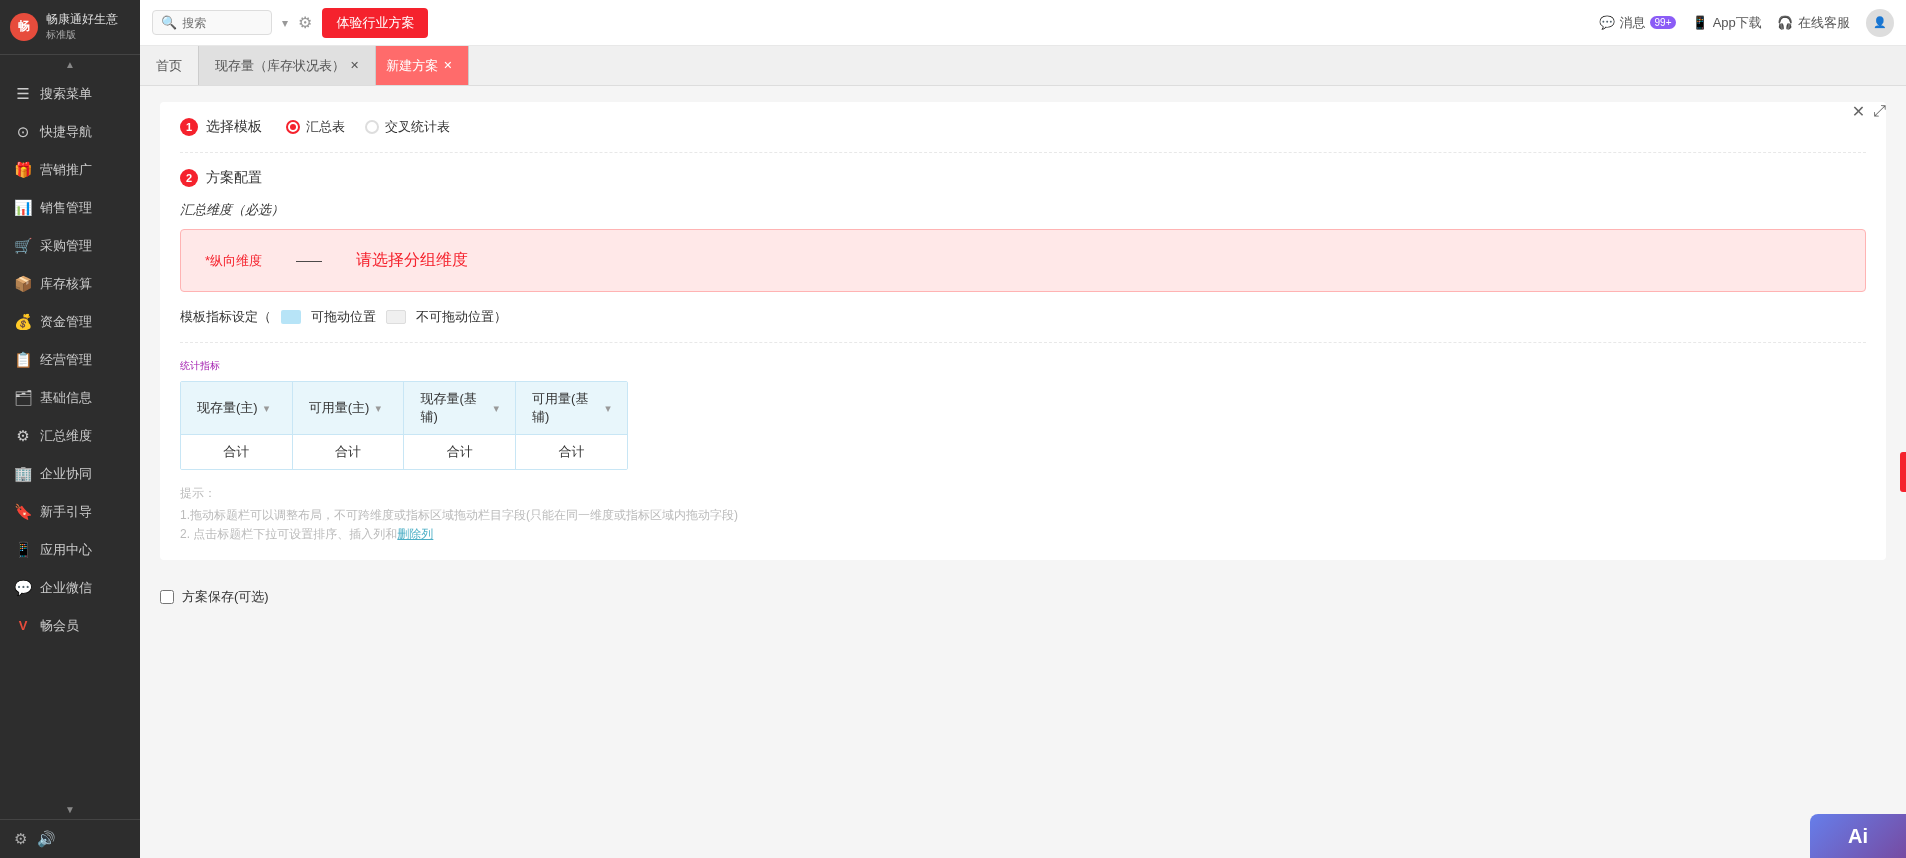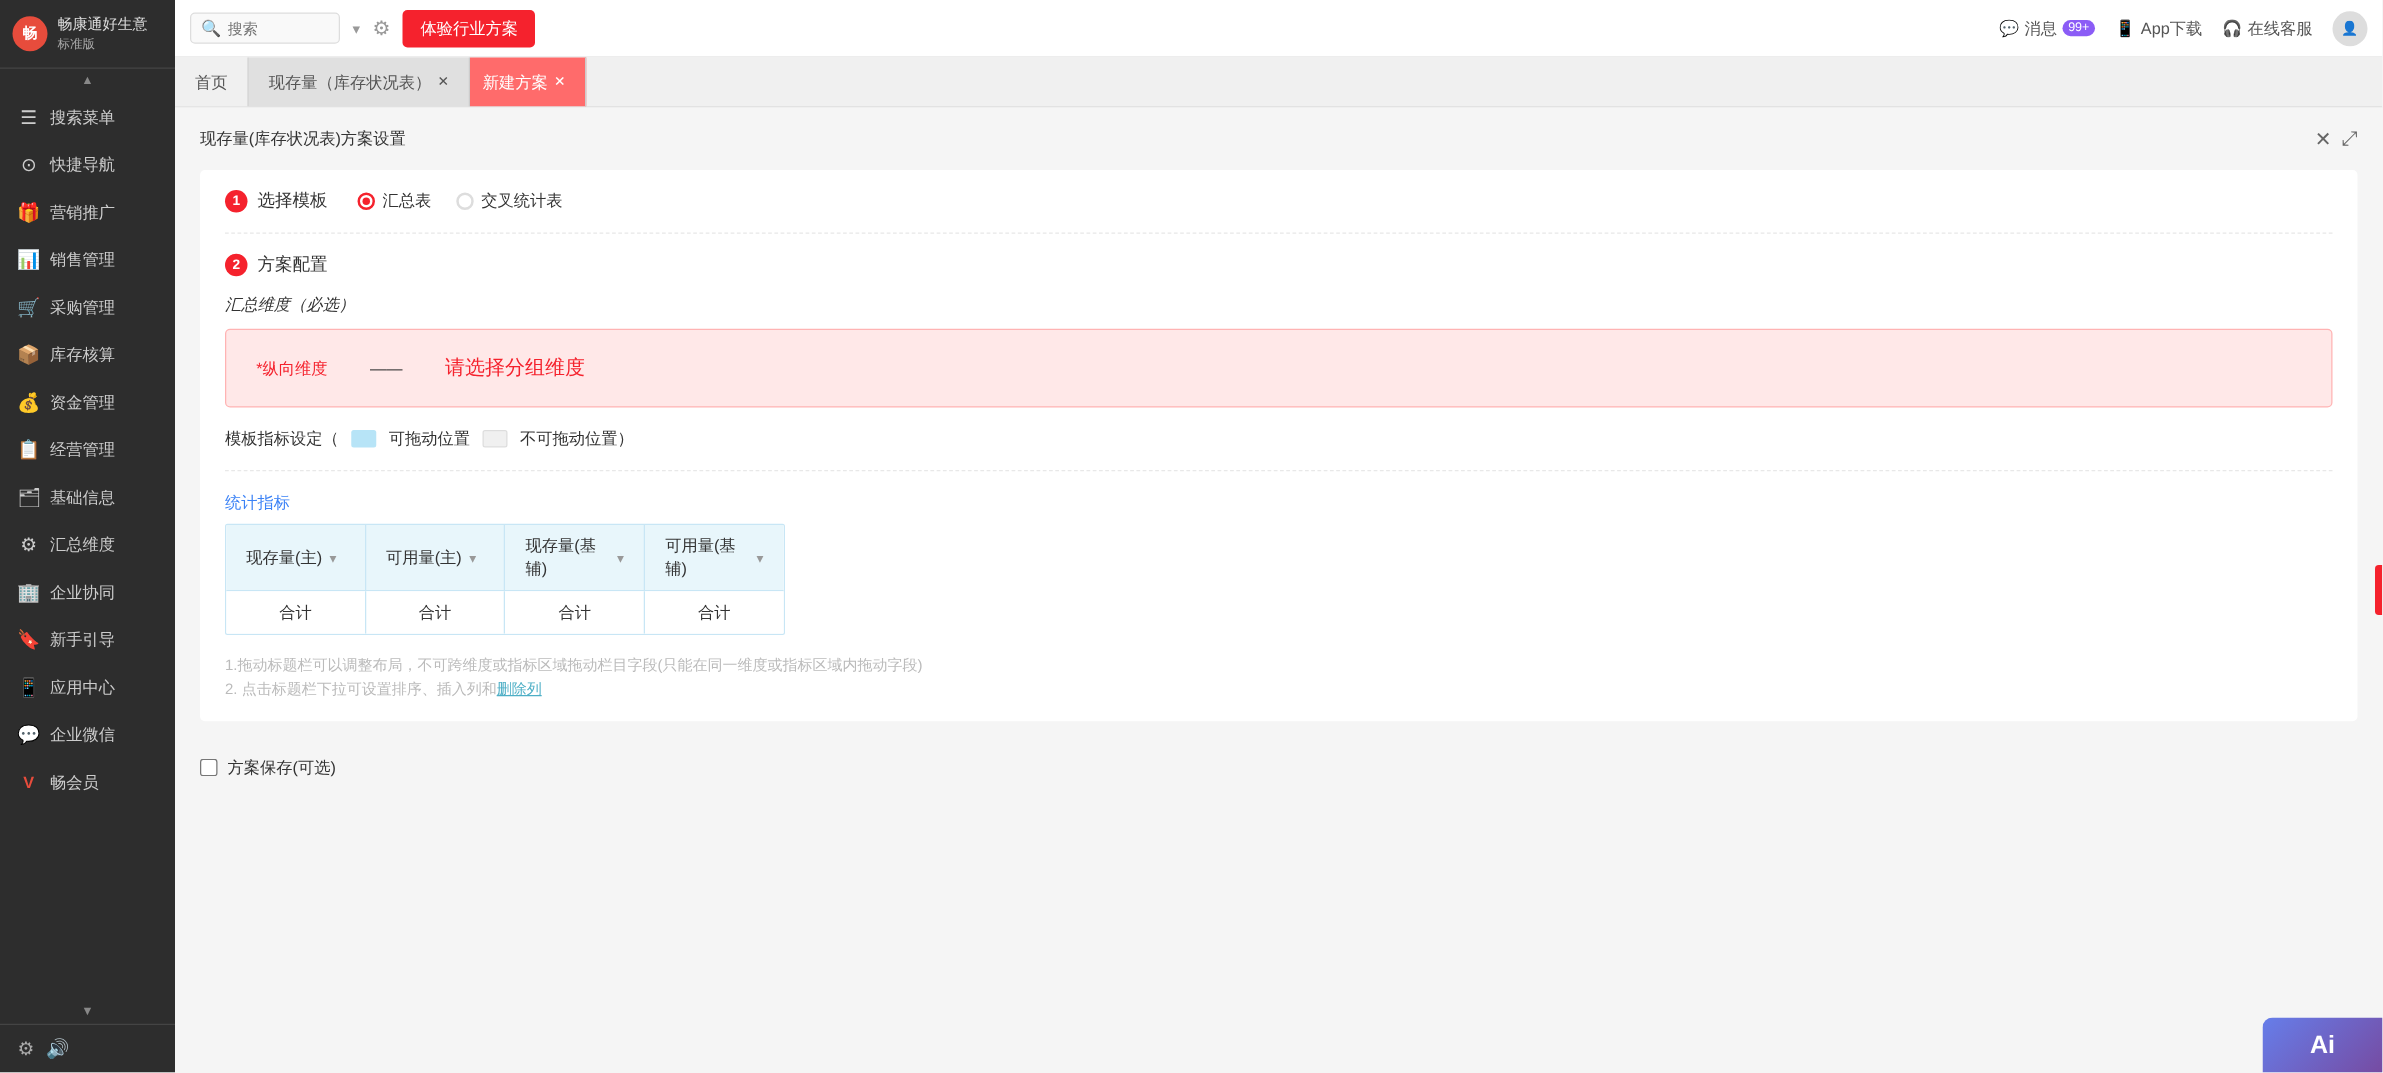--- a/index.html
+++ b/index.html
@@ -198,21 +198,21 @@
     
     .template-indicators { display: flex; align-items: center; gap: 10px; margin-bottom: 12px; font-size: 13px; color: #333; }
     .indicator-box {
       width: 20px; height: 14px; border-radius: 2px;
       display: inline-block;
     }
     .indicator-draggable { background: #b7e4f7; }
     .indicator-fixed { background: #f0f0f0; border: 1px solid #ddd; }
 
     
-    .stats-label { color: #3b82f6; font-size: 13px; margin-bottom: 8px; }
+    .stats-label { color: #a21caf; font-size: 10px; margin-bottom: 8px; }
     .stats-table-wrapper {
       border: 1px solid #c8e6f5;
       border-radius: 2px;
       overflow: hidden;
       display: inline-block;
     }
     .stats-header-row {
       display: flex;
       background: #e8f6fb;
       border-bottom: 1px solid #c8e6f5;
@@ -416,21 +416,20 @@
     </div>
   </div>
 
   <div class="content">
 
     <div class="win-controls">
       <span class="win-btn">✕</span>
       <span class="win-btn">⤢</span>
     </div>
 
-    <div class="page-title">现存量(库存状况表)方案设置</div>
 
     <div class="section">
       
       <div class="step-header">
         <div class="step-num">1</div>
         <span class="step-title">选择模板</span>
         <div class="radio-group" style="margin-left:16px;">
           <label class="radio-item">
             <div class="radio-circle checked"></div>
             <span>汇总表</span>
@@ -494,20 +493,21 @@
         <div class="stats-data-row">
           <div class="stats-data-cell">合计</div>
           <div class="stats-data-cell">合计</div>
           <div class="stats-data-cell">合计</div>
           <div class="stats-data-cell">合计</div>
         </div>
       </div>
 
       
       <div class="tips">
+        <div class="tips-title">提示：</div>
         <div class="tip-item">1.拖动标题栏可以调整布局，不可跨维度或指标区域拖动栏目字段(只能在同一维度或指标区域内拖动字段)</div>
         <div class="tip-item">2. 点击标题栏下拉可设置排序、插入列和<span style="color:#4eafc6;text-decoration:underline;">删除列</span></div>
       </div>
     </div>
 
     <div class="save-option">
       <input type="checkbox" class="save-checkbox" style="">
       <span>方案保存(可选)</span>
     </div>
 

